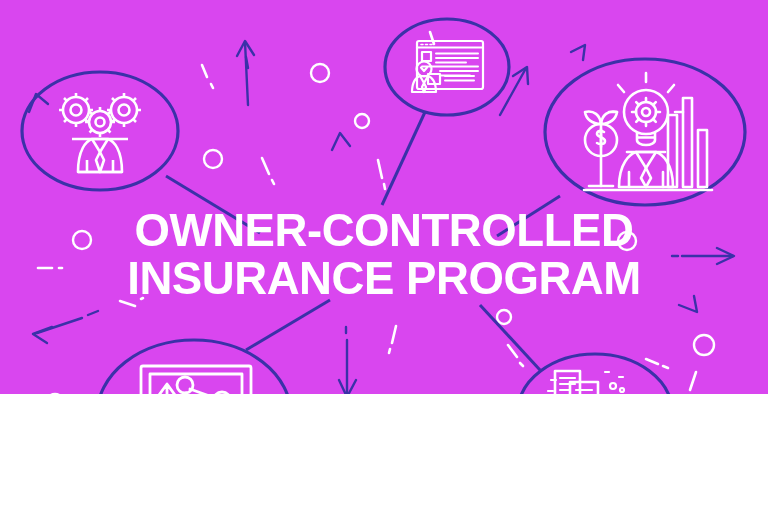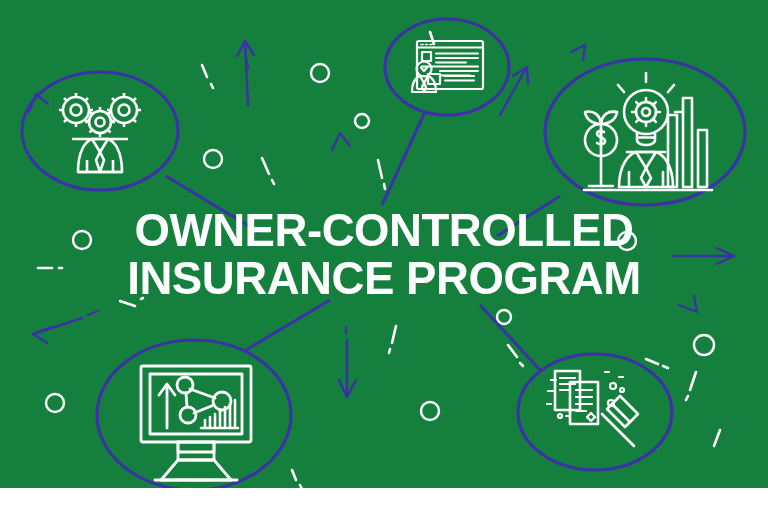--- a/index.html
+++ b/index.html
@@ -3,24 +3,24 @@
 <meta charset="utf-8">
 <style>
   html, body {
     margin: 0;
     padding: 0;
     background: #ffffff;
   }
   #canvas {
     position: relative;
     width: 768px;
-    height: 488px;
+    height: 394px;
     overflow: hidden;
     font-family: "Liberation Sans", sans-serif;
-    background: #15803d;
+    background: #d946ef;
   }
   #bg-svg, #deco-svg, #icon-svg {
     position: absolute;
     top: 0;
     left: 0;
     width: 768px;
     height: 512px;
     display: block;
   }
   #title-block {

